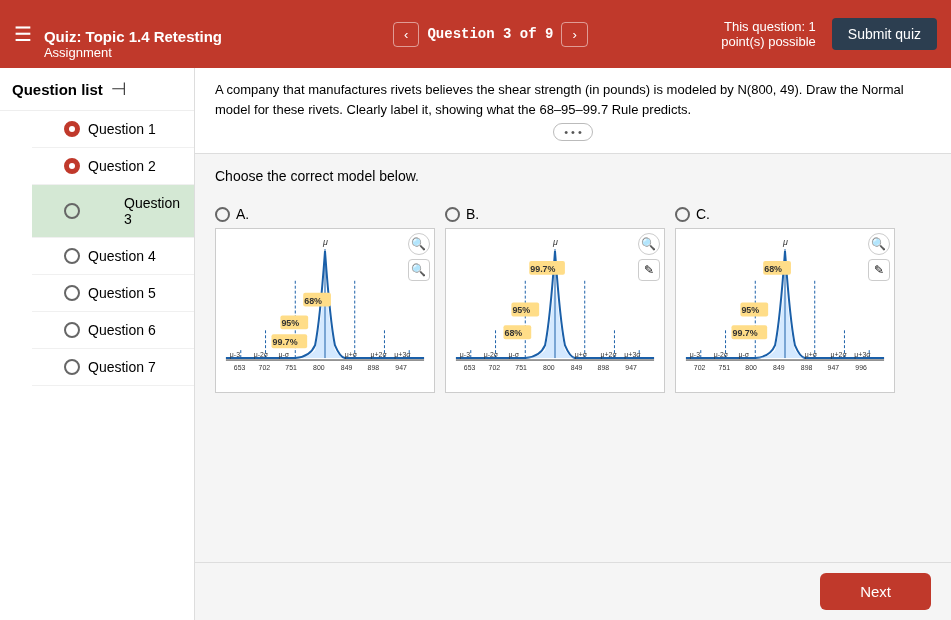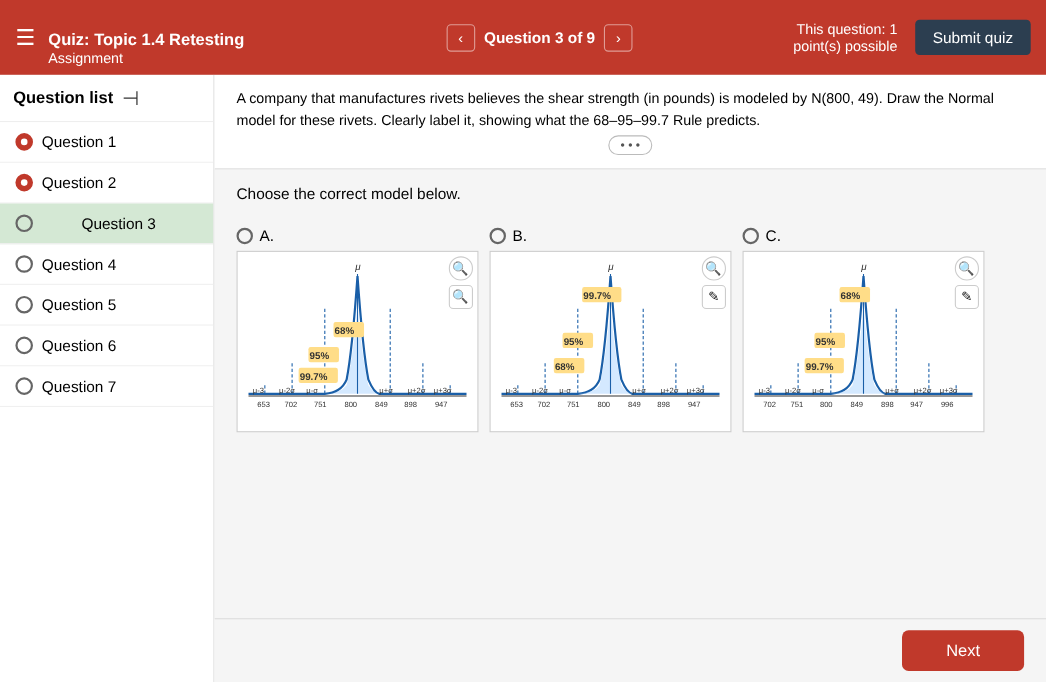--- a/index.html
+++ b/index.html
@@ -35,20 +35,21 @@
       border: 1px solid rgba(255,255,255,0.5);
       color: white;
       padding: 4px 10px;
       border-radius: 4px;
       cursor: pointer;
       font-size: 13px;
     }
     .nav-label {
       font-size: 14px;
       font-weight: bold;
+      font-family: Liberation Mono, monospace;
     }
     .header-right {
       display: flex;
       align-items: center;
       gap: 16px;
       flex: 1;
       justify-content: flex-end;
     }
     .question-points { font-size: 13px; text-align: right; }
     .submit-btn {
@@ -89,25 +90,26 @@
     .sidebar-collapse-btn {
       background: none;
       border: none;
       cursor: pointer;
       font-size: 18px;
       color: #333;
     }
     .sidebar-item {
       display: flex;
       align-items: center;
-      padding: 10px 14px;
+      padding: 10px 32px;
       cursor: pointer;
       font-size: 14px;
       gap: 8px;
       border-bottom: 1px solid #f0f0f0;
+      margin-left: 32px;
     }
     .sidebar-item.highlighted {
       background: #d4e8d4;
       gap: 44px;
     }
     .radio-circle {
       width: 16px;
       height: 16px;
       border-radius: 50%;
       border: 2px solid #666;

